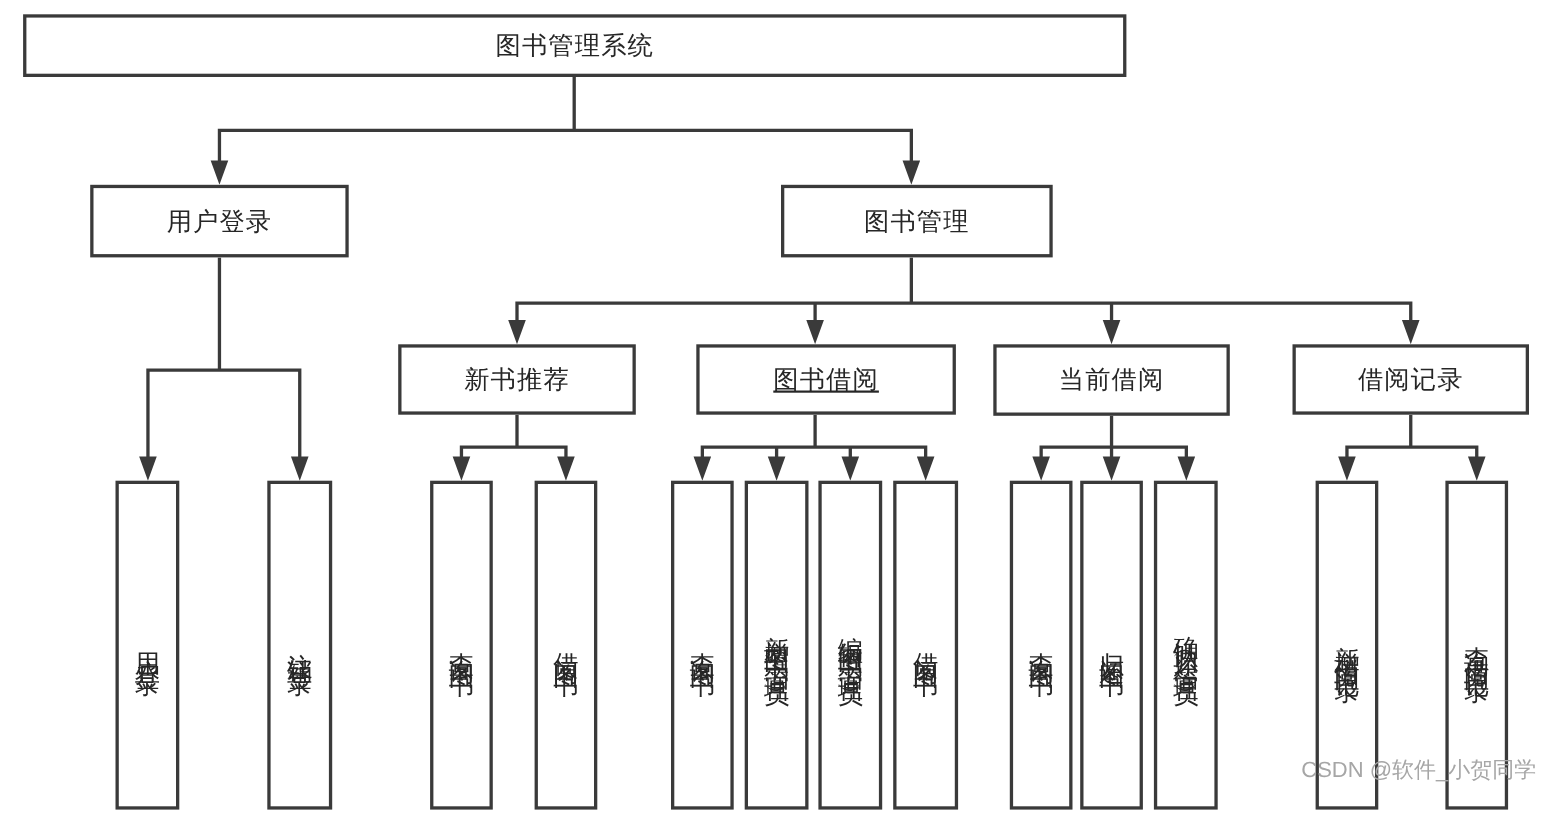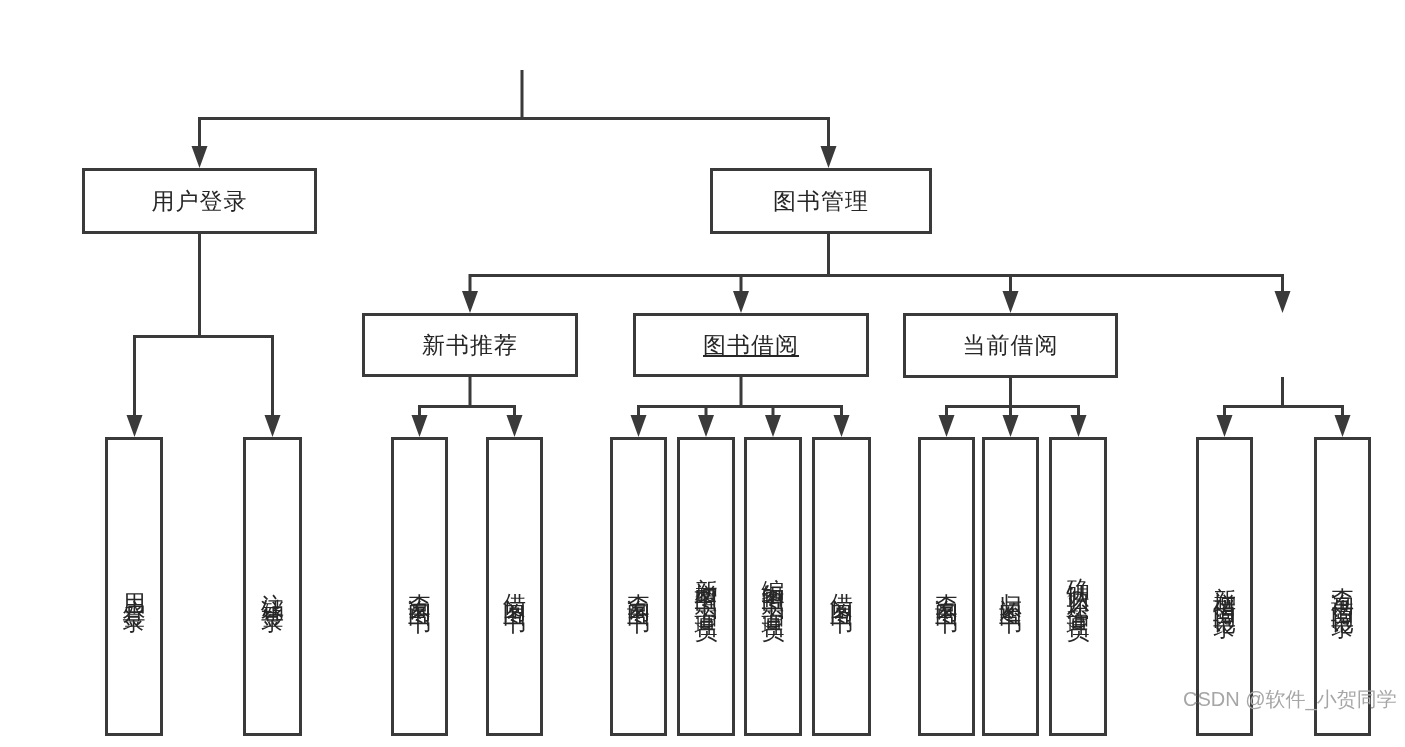--- a/index.html
+++ b/index.html
@@ -73,27 +73,29 @@
     <g>
       <path class="l" d="M1010.5 377 L1010.5 417 M946.5 417 L946.5 406.5 L1078.5 406.5 L1078.5 417"></path>
       <path class="a" d="M938.5 415 L954.5 415 L946.5 437 Z M1002.5 415 L1018.5 415 L1010.5 437 Z M1070.5 415 L1086.5 415 L1078.5 437 Z"></path>
     </g>
     <g>
       <path class="l" d="M1282.5 377 L1282.5 408 M1224.5 417 L1224.5 406.5 L1342.5 406.5 L1342.5 417"></path>
       <path class="a" d="M1216.5 415 L1232.5 415 L1224.5 437 Z M1334.5 415 L1350.5 415 L1342.5 437 Z"></path>
     </g>
   </svg>
 
+  <div class="node hnode" style="left:21px;top:13px;width:1003px;height:57px;">图书管理系统</div>
 
   <div class="node hnode" style="left:82px;top:168px;width:235px;height:66px;">用户登录</div>
-  <div class="node hnode" style="left:710px;top:168px;width:222px;height:66px;">图书管理</div>
+  <div class="node hnode" style="left:710px;top:168px;width:247px;height:66px;">图书管理</div>
 
   <div class="node hnode" style="left:362px;top:313px;width:216px;height:64px;text-align:right;">新书推荐</div>
   <div class="node hnode" style="left:633px;top:313px;width:236px;height:64px;text-decoration:underline;">图书借阅</div>
   <div class="node hnode" style="left:903px;top:313px;width:215px;height:65px;">当前借阅</div>
+  <div class="node hnode" style="left:1175px;top:313px;width:215px;height:64px;">借阅记录</div>
 
   <div class="node vnode" style="left:105px;top:437px;width:58px;height:299px;">
     <span class="vtext">用户登录</span>
   </div>
   <div class="node vnode" style="left:243px;top:437px;width:59px;height:299px;">
     <span class="vtext">注销登录</span>
   </div>
 
   <div class="node vnode" style="left:391px;top:437px;width:57px;height:299px;">
     <span class="vtext">查询图书</span>

